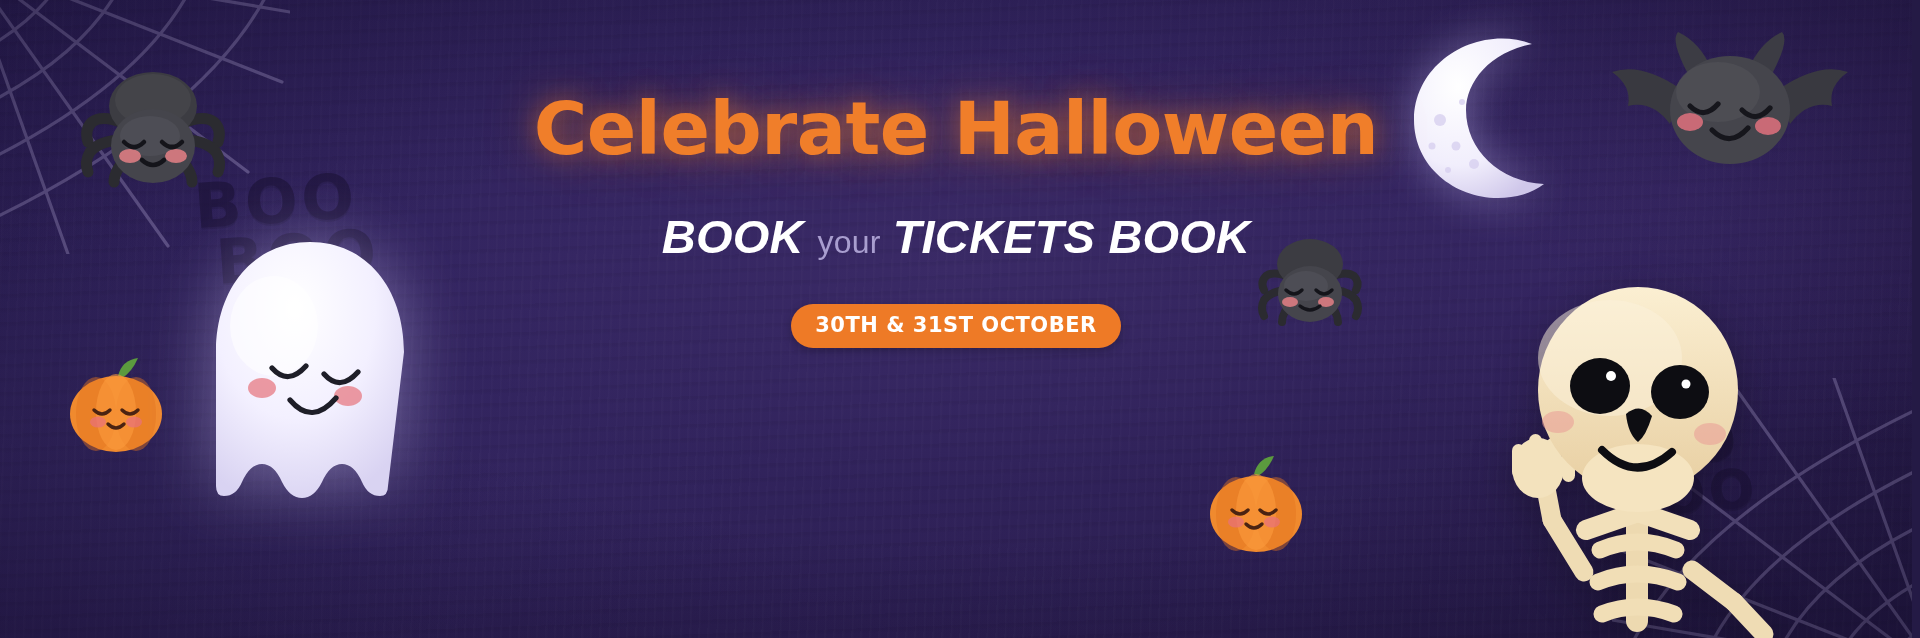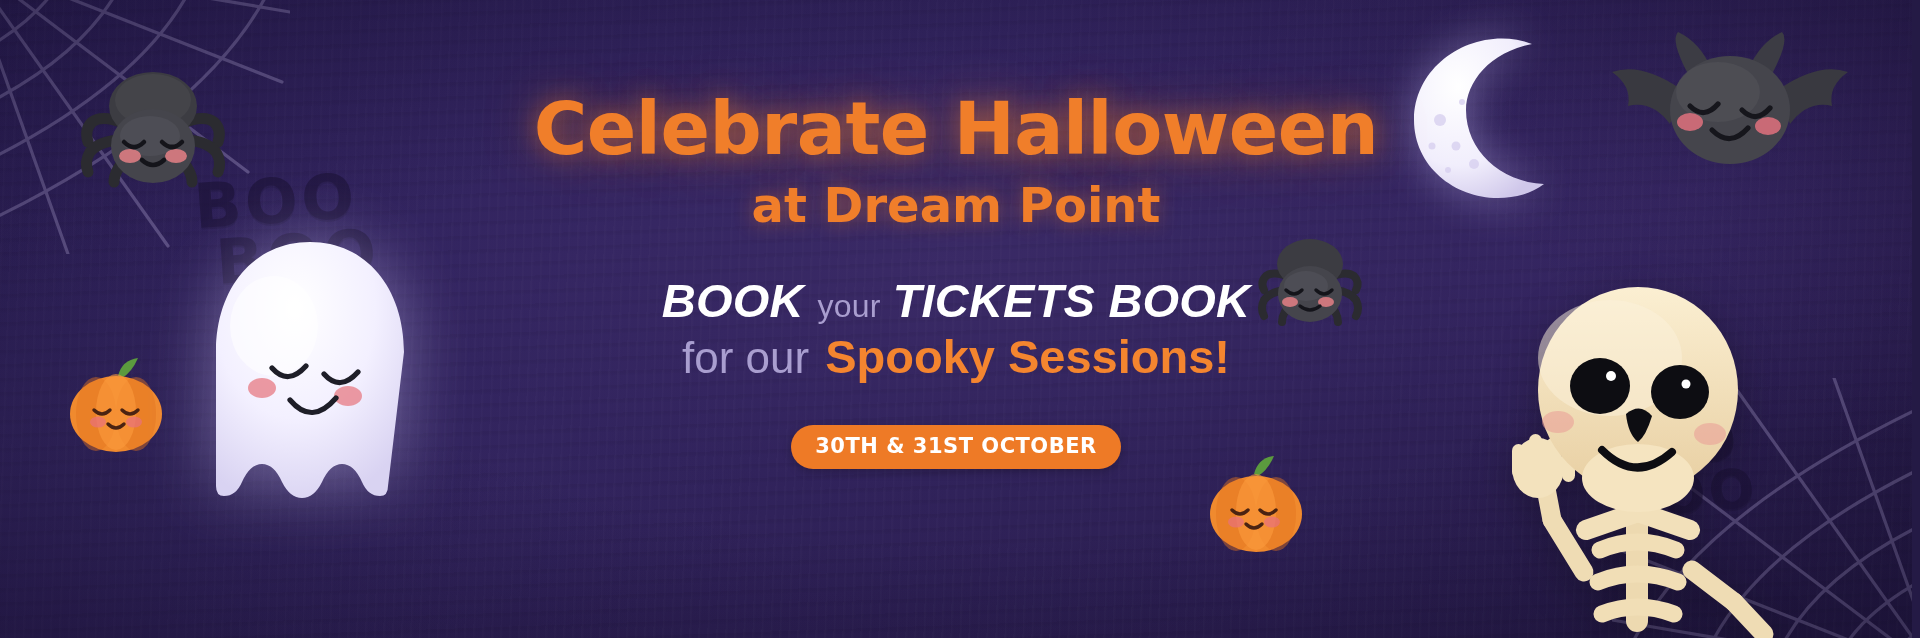--- a/index.html
+++ b/index.html
@@ -357,29 +357,25 @@
       <ellipse cx="70" cy="70" rx="8" ry="5.5" fill="#E8707E" opacity=".7"></ellipse>
       <path d="M30 58 Q38 66 46 58" stroke="#4A2312" stroke-width="3.4" fill="none" stroke-linecap="round"></path>
       <path d="M58 58 Q66 66 74 58" stroke="#4A2312" stroke-width="3.4" fill="none" stroke-linecap="round"></path>
       <path d="M44 72 Q52 80 60 72" stroke="#4A2312" stroke-width="3.4" fill="none" stroke-linecap="round"></path>
     </svg>
   </div>
 
   <div class="content">
 
     <div class="h1">Celebrate Halloween</div>
-    <div class="h2">at Dream Point</div>
 
     <div class="h3">
       <span class="w">BOOK</span><span class="soft" style="margin:0 12px 0 14px">your</span><span class="w">TICKETS BOOK</span>
     </div>
 
-    <div class="h4">
-      <span class="soft">for our</span><span class="o" style="margin-left:16px">Spooky Sessions!</span>
-    </div>
 
     <div class="pills">
       <div class="pill pill-date">30TH &amp; 31ST OCTOBER</div>
     </div>
 
   </div>
 
   <div class="vignette"></div>
 </div>
 

